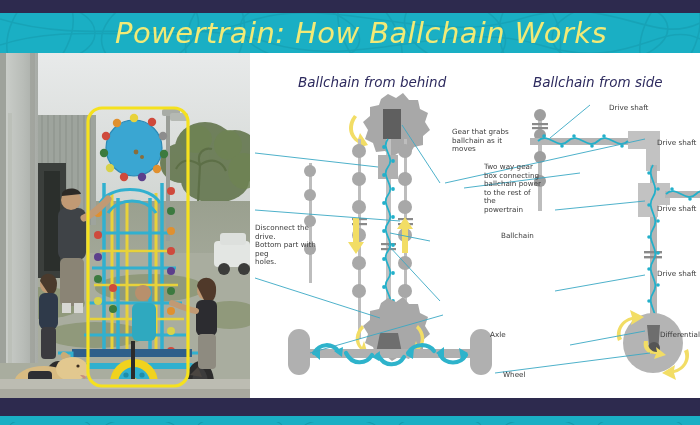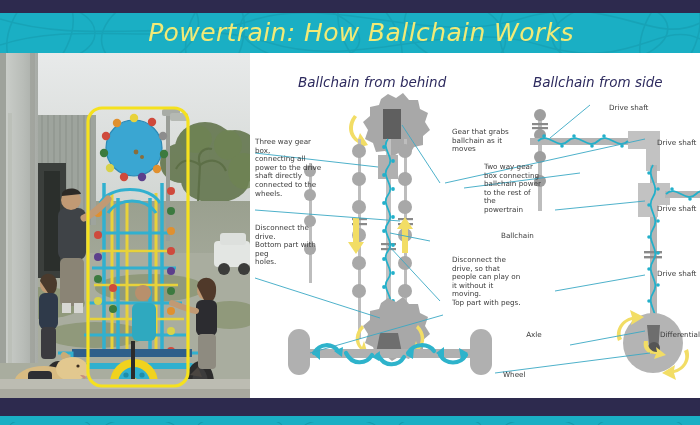--- a/index.html
+++ b/index.html
@@ -27,21 +27,21 @@
     overflow: hidden;
   }
   .headerband .pattern {
     position: absolute; left: 0; top: 0; width: 700px; height: 40px;
     opacity: 0.35;
   }
   .title {
     position: absolute; left: 0; top: 13px; width: 700px; height: 40px;
     line-height: 40px; text-align: center;
     color: #f2ea76;
-    font-size: 25px;
+    font-size: 29px;
     font-style: italic;
     font-family: "DejaVu Sans", "Liberation Sans", sans-serif;
     letter-spacing: 0.4px;
     white-space: nowrap;
     padding-left: 22px;
   }
 
   
   .footer-navy {
     position: absolute; left: 0; top: 398px; width: 700px; height: 18px;
@@ -573,51 +573,40 @@
         <path d="M395 148 L305 157"></path>
         <path d="M395 222 L305 238"></path>
         <path d="M395 278 L320 292"></path>
       </g>
     </svg>
   </div>
 
   <div class="sec-heading" id="heading-side">Ballchain from side</div>
   <div class="sec-heading" id="heading-behind">Ballchain from behind</div>
 
-  <div class="anno" style="left:255px; top:138px; width:72px;">Three way gear box,
-connecting all
-power to the drive
-shaft directly
-connected to the
-wheels.</div>
 
   <div class="anno" style="left:255px; top:200px; width:74px;margin-top:24px;">Disconnect the drive.
 Bottom part with peg
 holes.</div>
 
 
   <div class="anno r" style="left:484px; top:163px; width:60px;">Two way gear
 box connecting
 ballchain power
 to the rest of the
 powertrain</div>
 
   <div class="anno r" style="left:452px; top:128px; width:68px;">Gear that grabs
 ballchain as it
 moves</div>
 
   <div class="anno r" style="left:455px; top:232px; width:60px;margin-left:46px;">Ballchain</div>
 
-  <div class="anno r" style="left:452px; top:256px; width:72px;">Disconnect the
-drive, so that
-people can play on
-it without it moving.
-Top part with pegs.</div>
-
-  <div class="anno r" style="left:514px; top:331px; width:40px;text-align:center;">Axle</div>
+
+  <div class="anno r" style="left:490px; top:331px; width:40px;">Axle</div>
 
   <div class="anno r" style="left:503px; top:371px; width:40px;">Wheel</div>
 
   <div class="anno r" style="left:609px; top:104px; width:60px;">Drive shaft</div>
 
   <div class="anno r" style="left:657px; top:139px; width:60px;">Drive shaft</div>
 
   <div class="anno r" style="left:657px; top:205px; width:60px;">Drive shaft</div>
 
   <div class="anno r" style="left:657px; top:270px; width:60px;">Drive shaft</div>

